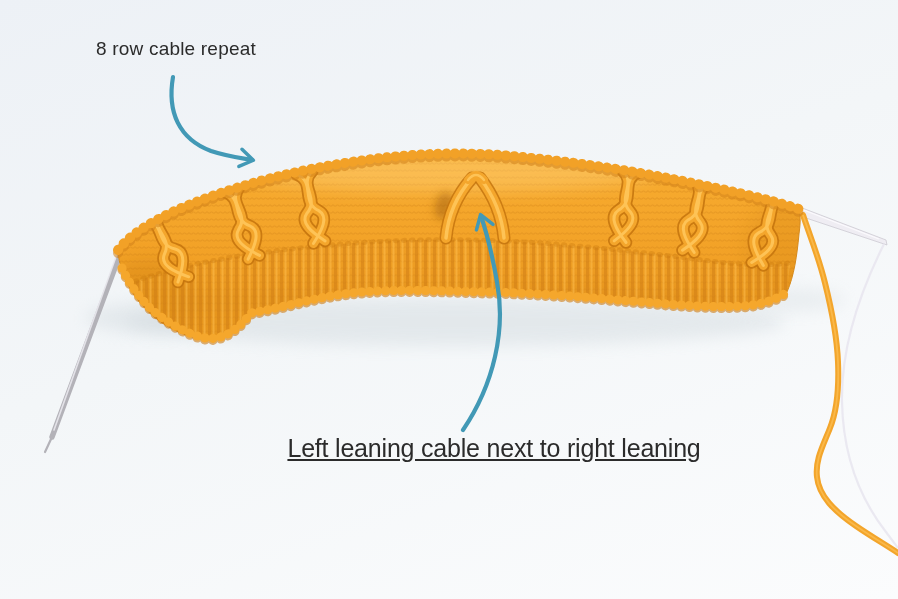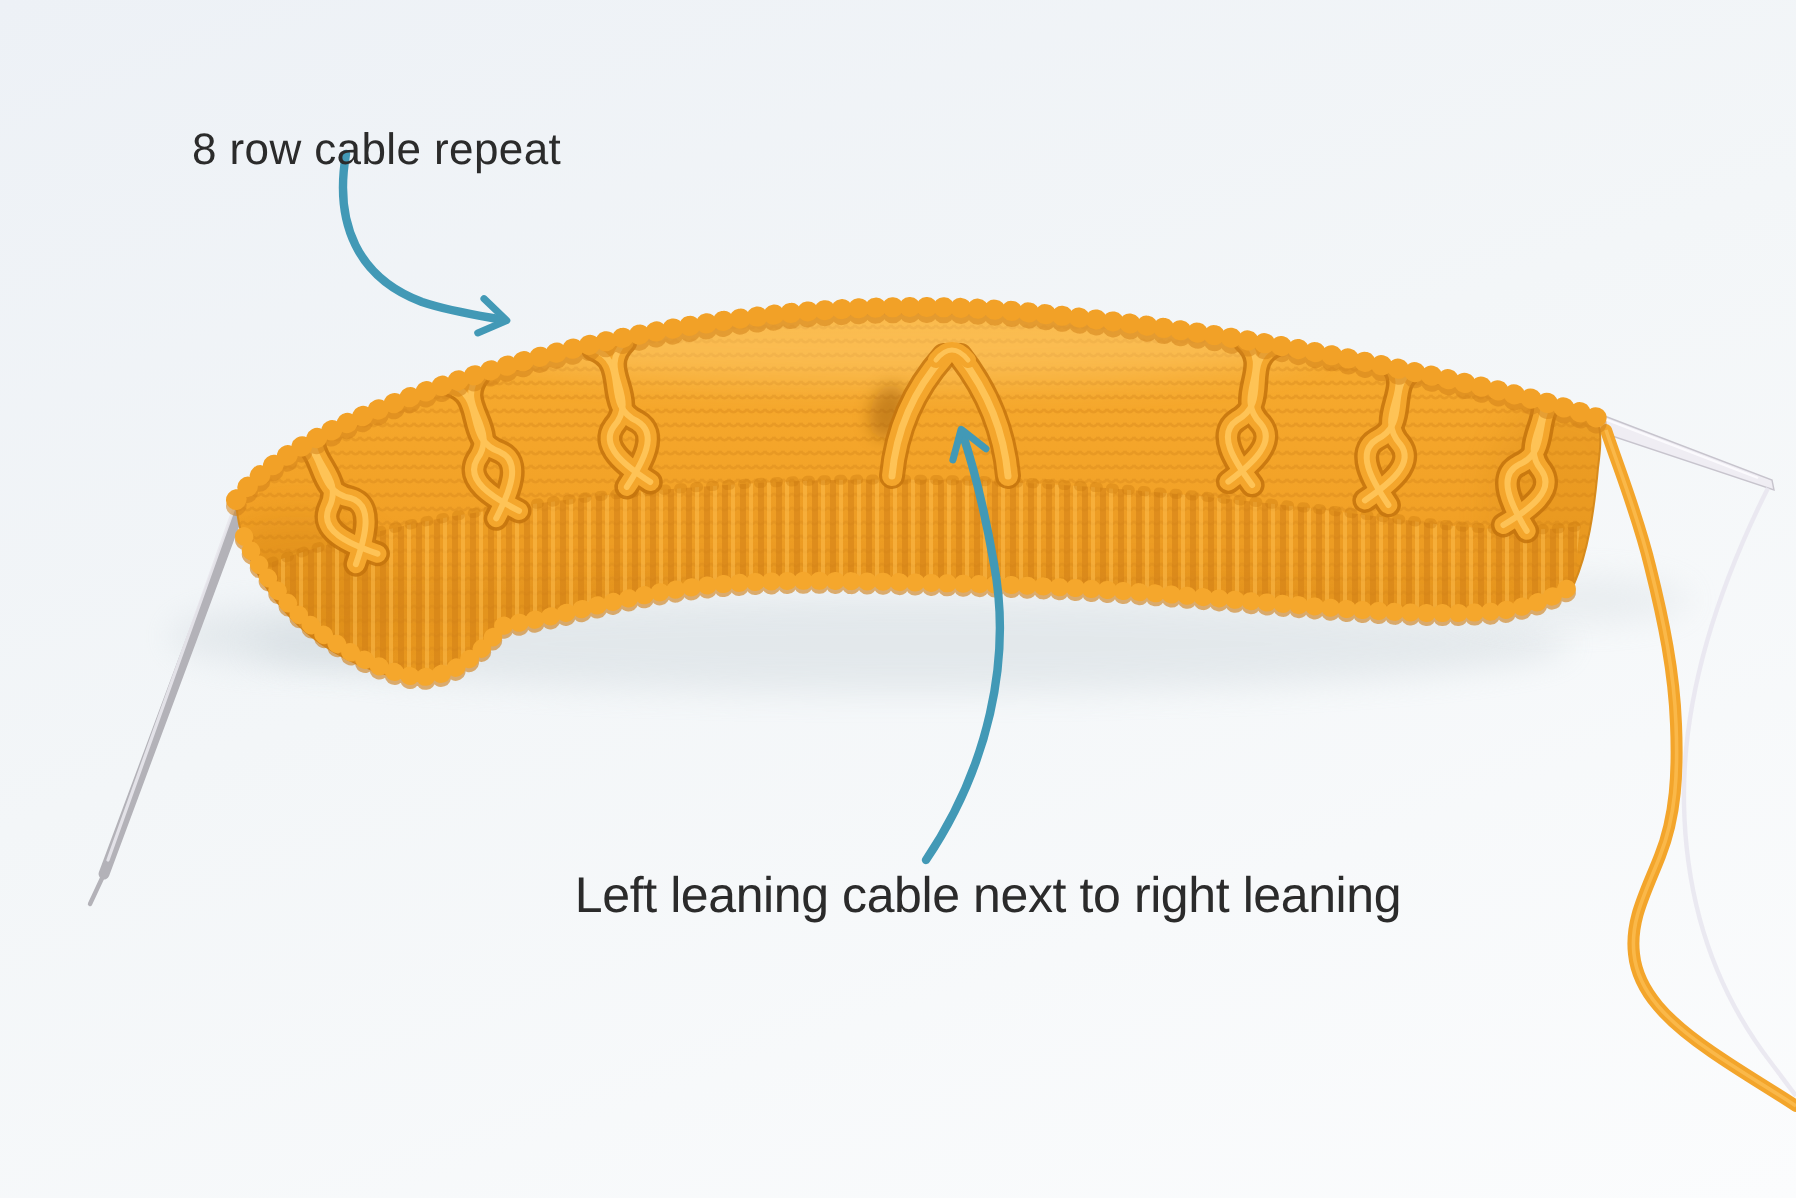--- a/index.html
+++ b/index.html
@@ -8,25 +8,25 @@
     background:linear-gradient(160deg,#edf1f6 0%,#f3f6f8 45%,#fbfcfd 100%);
     font-family:"Liberation Sans", sans-serif;
   }
   .stage{position:absolute;inset:0;}
   svg{position:absolute;left:0;top:0;}
   .annotation{
     position:absolute;color:#2b2b2b;z-index:5;
     -webkit-font-smoothing:antialiased;
   }
   .annotation.top-label{
-    left:96px;top:38px;font-size:22px;letter-spacing:.2px;white-space:nowrap;margin-top:24px;
+    left:96px;top:38px;font-size:19px;letter-spacing:.2px;white-space:nowrap;
   }
   .annotation.bottom-label{
     left:234px;top:433px;width:520px;text-align:center;
-    font-size:25px;line-height:30px;letter-spacing:-.2px;
+    font-size:25px;line-height:30px;letter-spacing:-.2px;text-decoration:underline;
   }
 </style>
 </head>
 <body>
 
 <div class="stage">
 <svg width="898" height="599" viewBox="0 0 898 599">
   <defs>
     <linearGradient id="yarnGrad" x1="0" y1="0" x2="0" y2="1">
       <stop offset="0" stop-color="#f8ad31"></stop>

